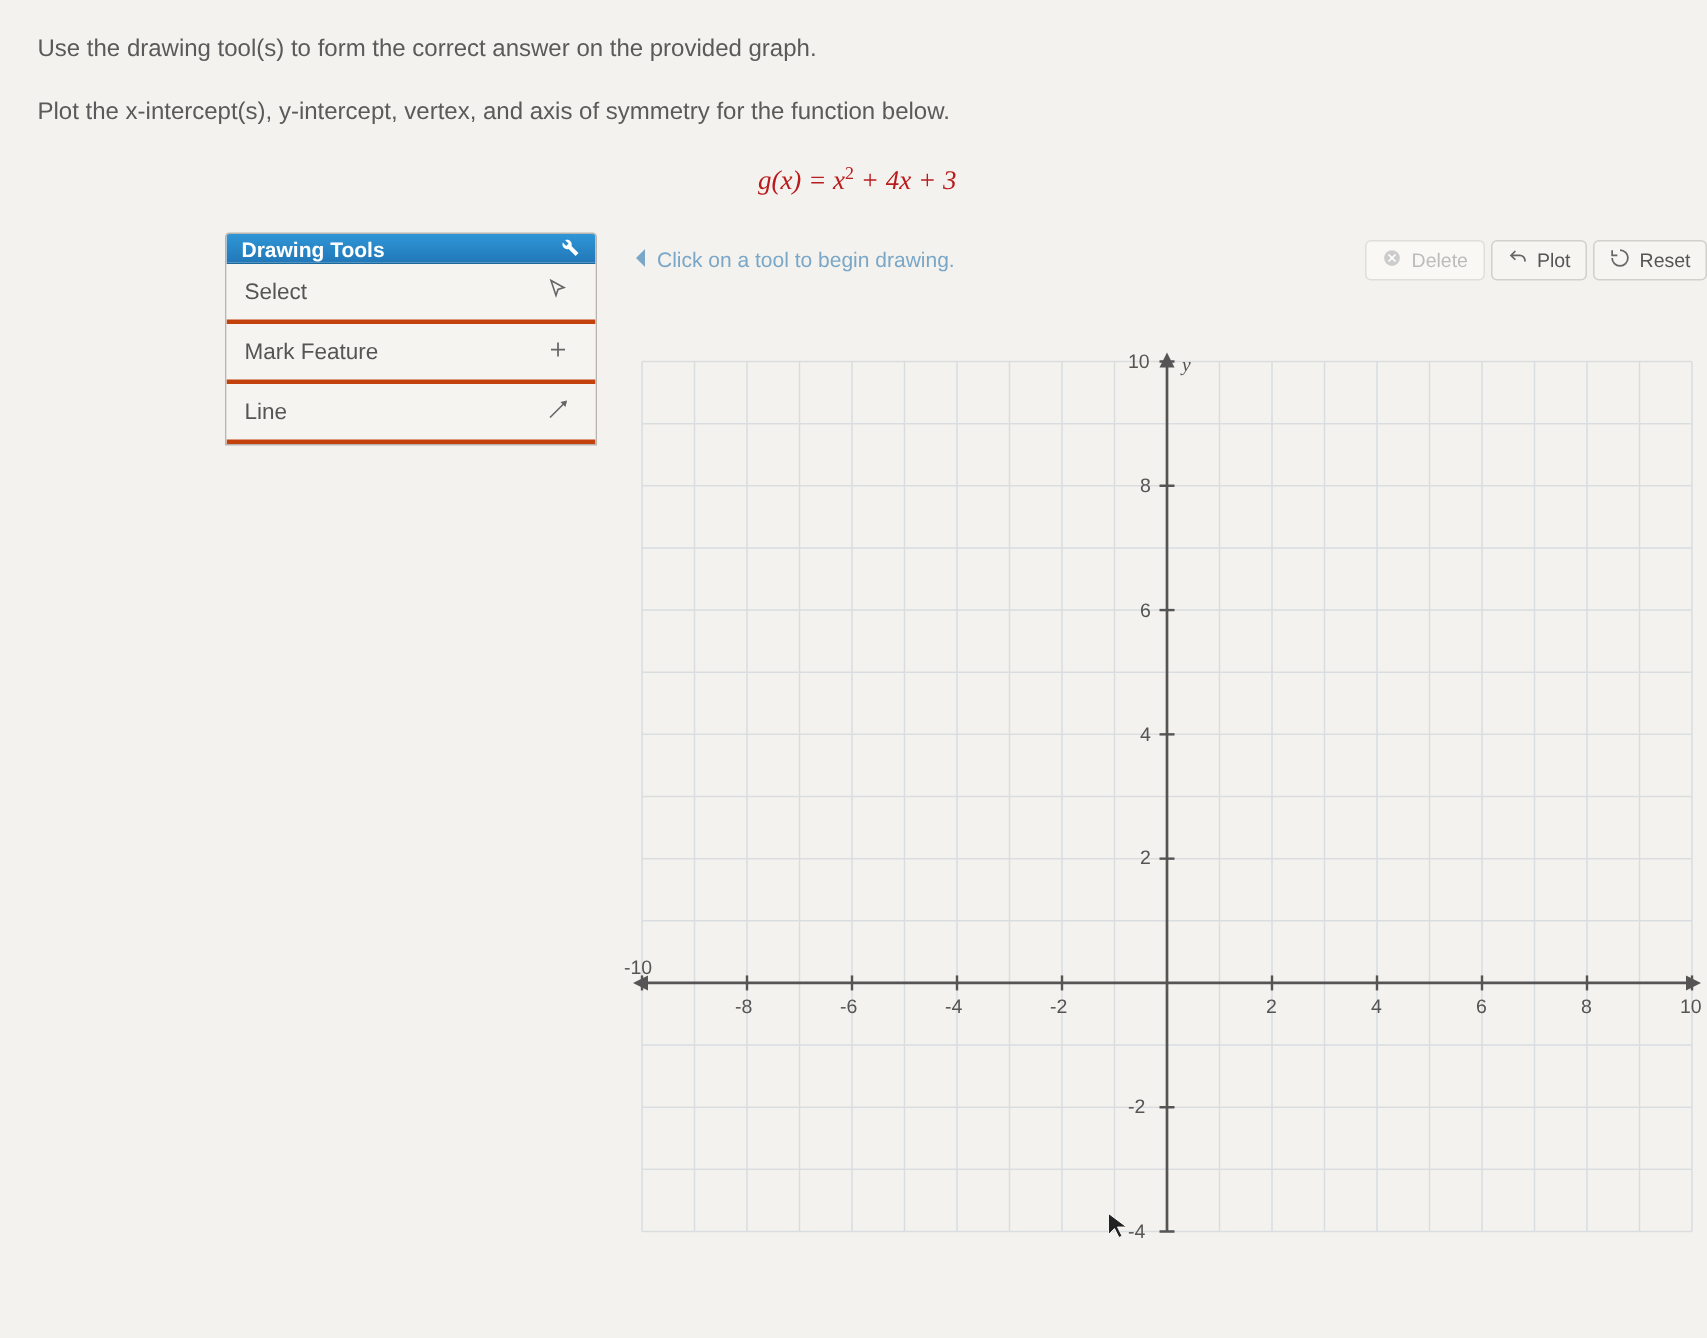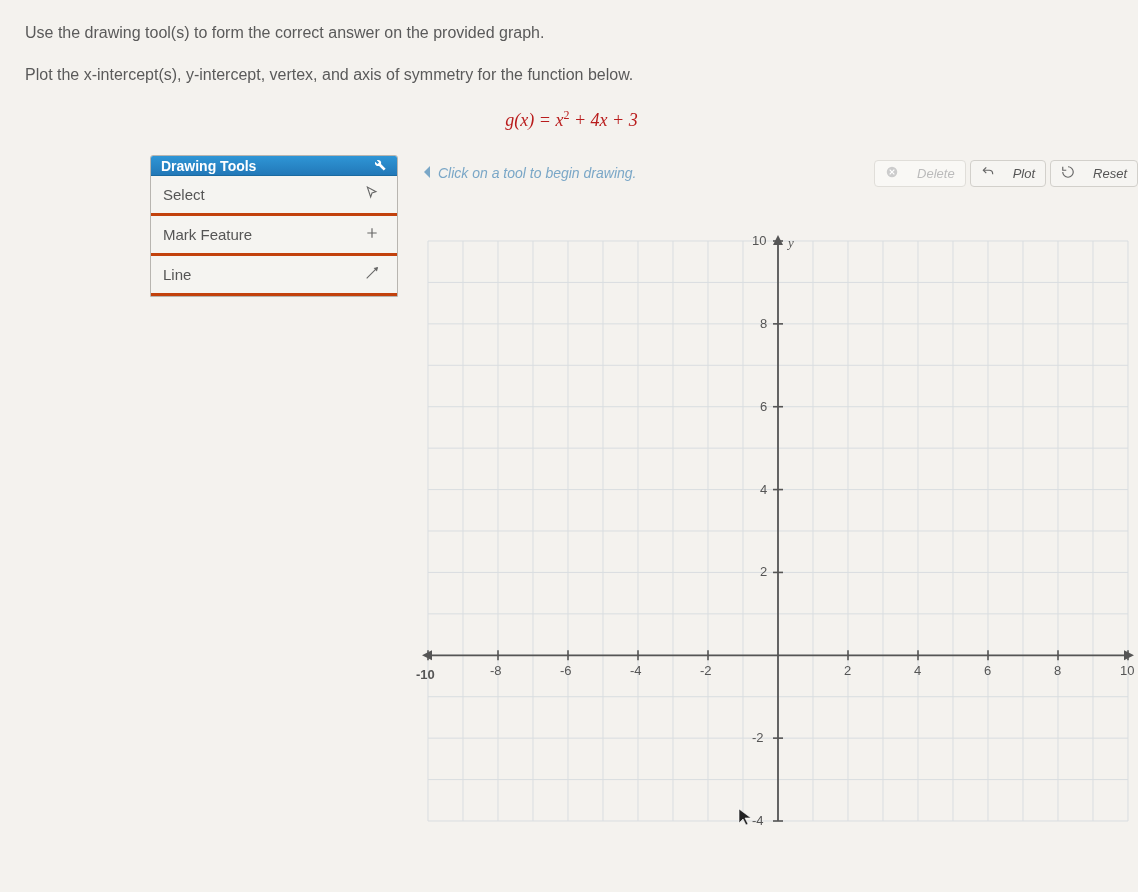--- a/index.html
+++ b/index.html
@@ -73,42 +73,41 @@
   .graph-side {
     flex: 1;
     position: relative;
   }
   .toolbar {
     height: 36px;
     display: flex;
     align-items: center;
     padding-left: 24px;
     position: relative;
-    font-style: italic;
   }
   .toolbar-hint {
     color: #7aa7c7;
     font-size: 14px;
     display: flex;
     align-items: center;
     gap: 6px;
   }
   .toolbar-right {
     position: absolute;
     right: 0;
     top: 0;
     display: flex;
     align-items: center;
     height: 36px;
     gap: 4px;
   }
   .btn {
     display: flex;
     align-items: center;
-    gap: 18px;
+    gap: 6px;
     background: #f6f5f2;
     border: 1px solid #d2d0cb;
     border-radius: 4px;
     padding: 4px 10px;
     font-size: 13px;
     color: #555;
     cursor: pointer;
   }
   .btn.disabled { color: #bbb; border-color:#e0ded9; background:#f9f8f5; cursor:default;}
   .graph-container {
@@ -282,21 +281,21 @@
           <line x1="355" y1="341.4285714285714" x2="365" y2="341.4285714285714" stroke="#555" stroke-width="1.6"></line>
           <line x1="355" y1="258.57142857142856" x2="365" y2="258.57142857142856" stroke="#555" stroke-width="1.6"></line>
           <line x1="355" y1="175.7142857142857" x2="365" y2="175.7142857142857" stroke="#555" stroke-width="1.6"></line>
           <line x1="355" y1="92.85714285714285" x2="365" y2="92.85714285714285" stroke="#555" stroke-width="1.6"></line>
           <line x1="355" y1="10" x2="365" y2="10" stroke="#555" stroke-width="1.6"></line>
           <polygon points="716,424.2857142857143 706,419.2857142857143 706,429.2857142857143" fill="#555"></polygon>
           <polygon points="4,424.2857142857143 14,419.2857142857143 14,429.2857142857143" fill="#555"></polygon>
           <polygon points="360,4 355,14 365,14" fill="#555"></polygon>
         </svg>
       <div id="labels-layer">
-          <div class="tick-label" style="left: -2px; top: 436px; font-weight: bold;">-10</div>
+          <div class="tick-label" style="left: -2px; top: 406px;">-10</div>
           <div class="tick-label" style="left: 72px; top: 432.286px;">-8</div>
           <div class="tick-label" style="left: 142px; top: 432.286px;">-6</div>
           <div class="tick-label" style="left: 212px; top: 432.286px;">-4</div>
           <div class="tick-label" style="left: 282px; top: 432.286px;">-2</div>
           <div class="tick-label" style="left: 426px; top: 432.286px;">2</div>
           <div class="tick-label" style="left: 496px; top: 432.286px;">4</div>
           <div class="tick-label" style="left: 566px; top: 432.286px;">6</div>
           <div class="tick-label" style="left: 636px; top: 432.286px;">8</div>
           <div class="tick-label" style="left: 702px; top: 432.286px;">10</div>
           <div class="tick-label" style="left: 334px; top: 582px;">-4</div>

